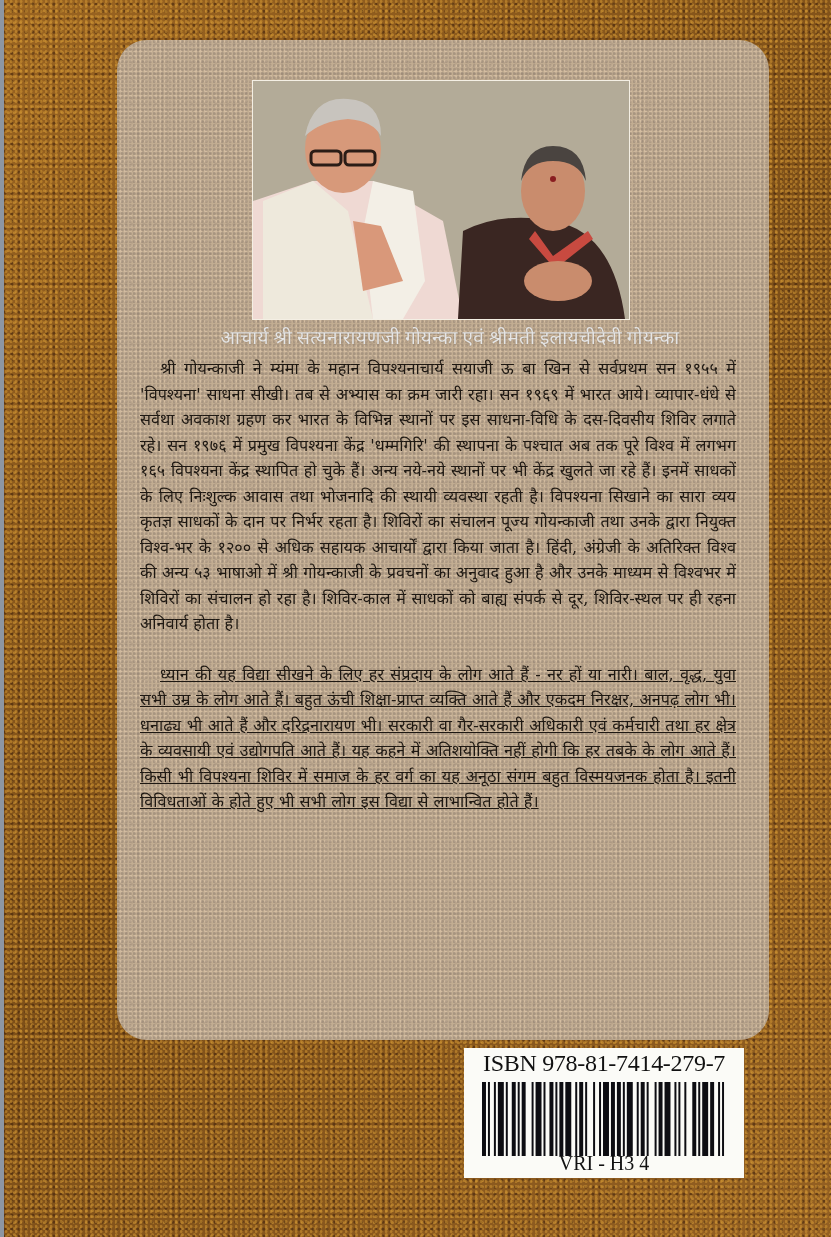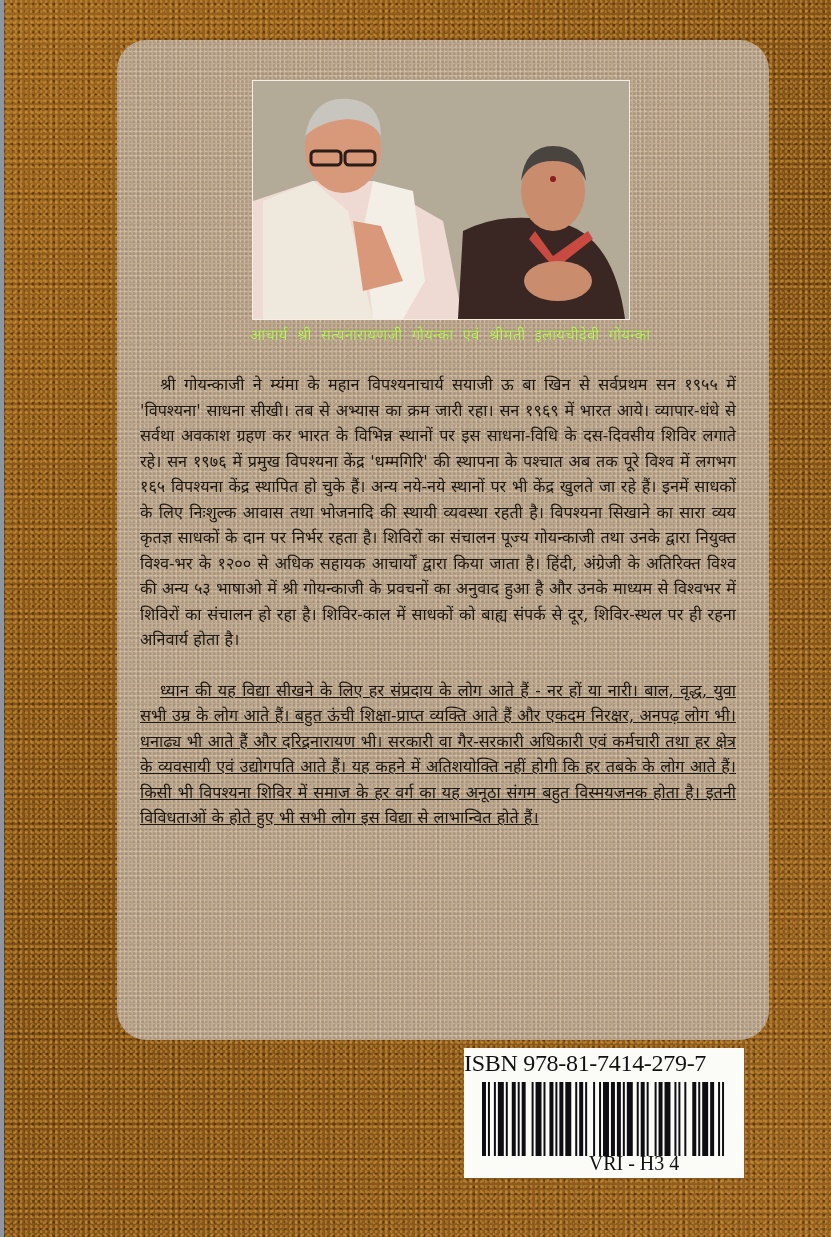--- a/index.html
+++ b/index.html
@@ -31,50 +31,50 @@
   .photo {
     position: absolute; left: 252px; top: 80px; width: 376px; height: 238px;
     border: 1.5px solid #f4efe4;
     background: #b4ab98;
     overflow: hidden;
   }
   .photo svg { display: block; }
   .caption {
     position: absolute; left: 200px; top: 324px; width: 500px;
     text-align: center;
-    font-family: Liberation Mono, monospace;
-    font-size: 15px; color: #bef264;
+    font-family: Liberation Serif, serif;
+    font-size: 19px; color: #e5e5e5;
     letter-spacing: 0.2px;
     text-shadow: 0 0 1px rgba(90,70,50,0.5);
     white-space: nowrap;
   }
   .body-text {
-    position: absolute; left: 140px; top: 372px; width: 596px;
+    position: absolute; left: 140px; top: 356px; width: 596px;
     font-family: "DejaVu Serif", serif;
     font-size: 16.2px; line-height: 25.5px;
     color: #1e1812;
     text-align: justify;
   }
   .body-text p { margin: 0; text-indent: 20px; }
   .body-text p + p { margin-top: 25px; text-decoration: underline; }
   .barcode-label {
     position: absolute; left: 464px; top: 1048px; width: 280px; height: 130px;
     background: #fbfbf7;
   }
   .isbn {
-    position: absolute; left: 0; top: 2px; width: 280px; text-align: left;
+    position: absolute; left: 0; top: 2px; width: 280px; text-align: center;
     font-family: "Liberation Serif", serif; font-size: 24px; color: #111;
     letter-spacing: -0.3px;
   }
   .bars {
     position: absolute; left: 18px; top: 34px; width: 246px; height: 74px;
   }
   .code {
     position: absolute; left: 0; top: 104px; width: 280px; text-align: center;
-    font-family: "Liberation Serif", serif; font-size: 20px; color: #111; margin-left: 30px;
+    font-family: "Liberation Serif", serif; font-size: 20px; color: #111;
   }
 </style>
 </head>
 <body>
 
 <div class="spine-edge"></div>
 
 <div class="panel"></div>
 
 <div class="photo" title="Photograph of an elderly man in white kurta with palms joined in greeting, and an elderly woman in dark shawl smiling beside him">

